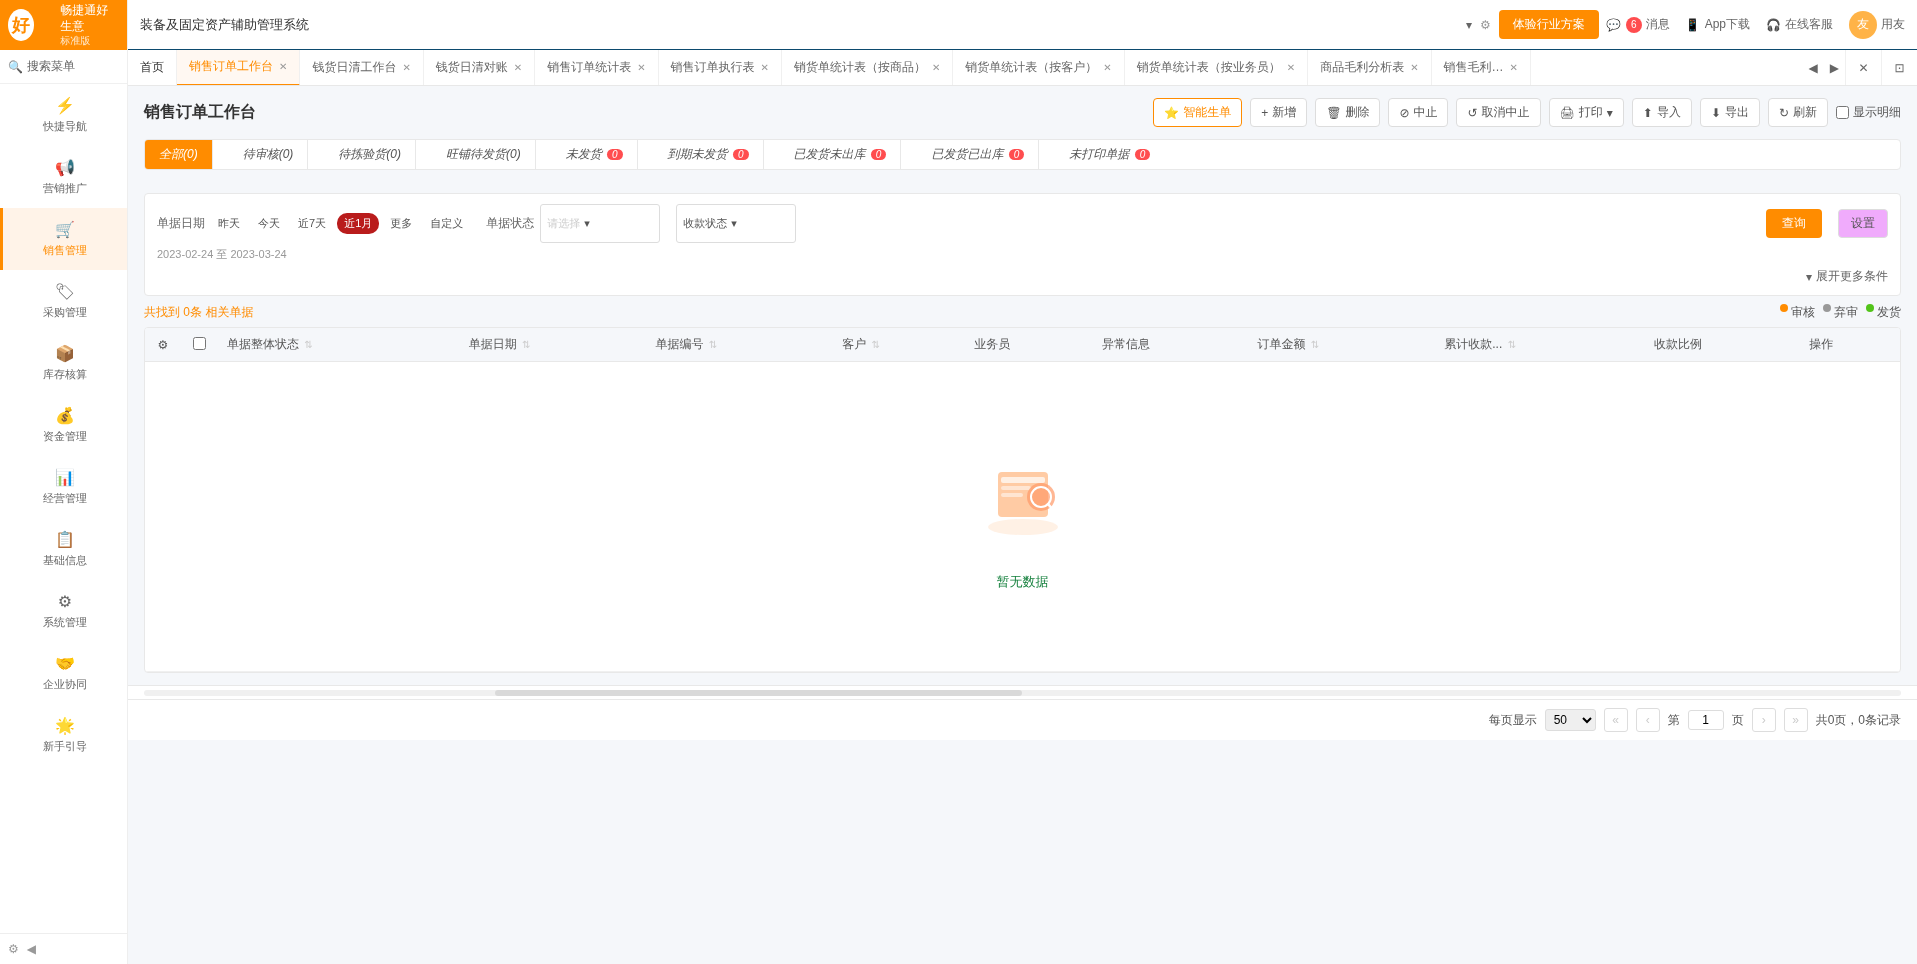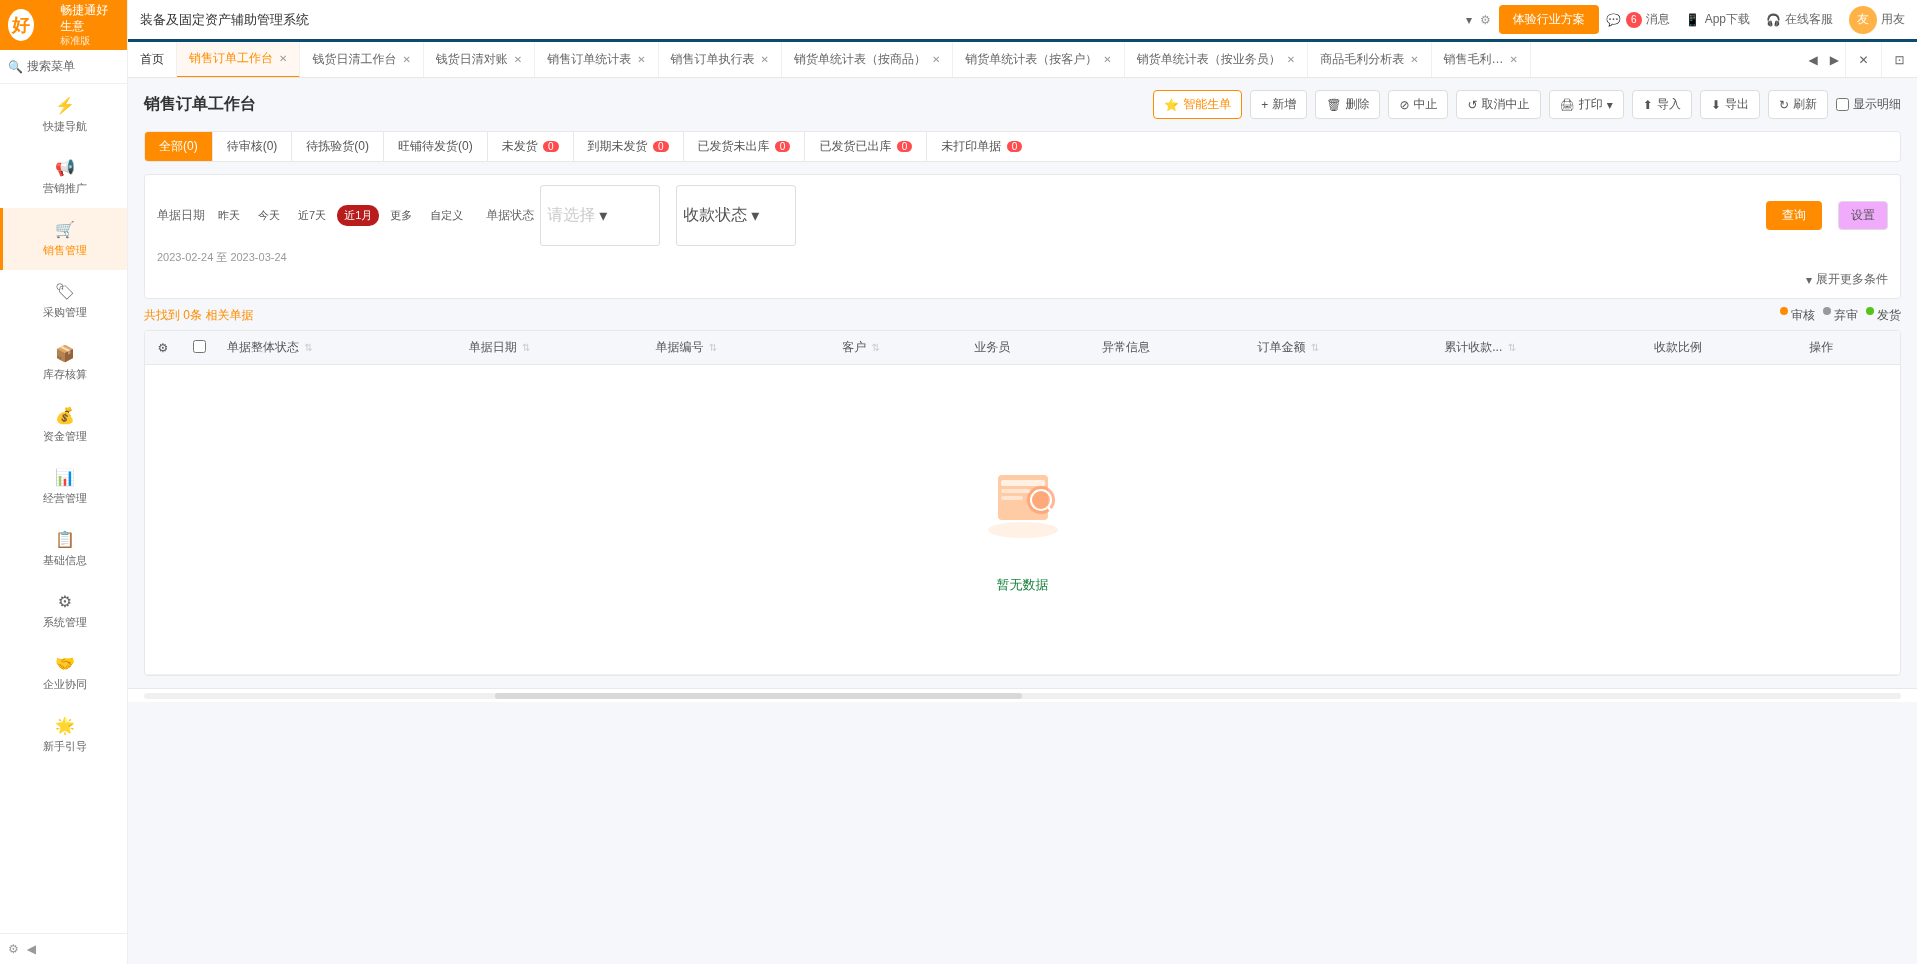--- a/index.html
+++ b/index.html
@@ -13,21 +13,21 @@
     .sidebar-search { padding: 8px; border-bottom: 1px solid #f0f0f0; display: flex; align-items: center; gap: 4px; cursor: pointer; color: #666; }
     .sidebar-nav-item { padding: 12px 8px; display: flex; flex-direction: column; align-items: center; gap: 4px; cursor: pointer; color: #666; font-size: 11px; border-left: 3px solid transparent; }
     .sidebar-nav-item.active { background: #fff3e8; color: #ff8c00; border-left: 3px solid #ff8c00; }
     .sidebar-nav-item .nav-icon { font-size: 16px; }
     .sidebar-bottom { margin-top: auto; padding: 8px; display: flex; gap: 8px; border-top: 1px solid #eee; }
 
     
     .main { flex: 1; display: flex; flex-direction: column; overflow: hidden; }
 
     
-    .topbar { height: 42px; background: #fff; display: flex; align-items: center; padding: 0 12px; gap: 8px; border-bottom: 3px solid #0c4a6e; }
+    .topbar { height: 50px; background: #fff; display: flex; align-items: center; padding: 0 12px; gap: 8px; border-bottom: 1px solid #0c4a6e; }
     .topbar-title { font-size: 13px; color: #333; flex: 1; }
     .topbar-dropdown { display: flex; align-items: center; gap: 4px; color: #666; cursor: pointer; }
     .topbar-btn-orange { background: #ff8c00; color: #fff; border: none; padding: 6px 14px; border-radius: 4px; cursor: pointer; font-size: 12px; }
     .topbar-right { display: flex; align-items: center; gap: 16px; margin-left: auto; }
     .topbar-right-item { display: flex; align-items: center; gap: 4px; color: #666; cursor: pointer; font-size: 12px; }
     .badge { background: #ff4d4f; color: #fff; border-radius: 50%; width: 16px; height: 16px; font-size: 10px; display: flex; align-items: center; justify-content: center; }
     .user-avatar { width: 28px; height: 28px; background: #ffb347; border-radius: 50%; display: flex; align-items: center; justify-content: center; color: #fff; font-size: 12px; }
 
     
     .tabbar { background: #fff; display: flex; align-items: center; border-bottom: 1px solid #e8e8e8; overflow: hidden; height: 36px; }
@@ -45,36 +45,36 @@
 
     
     .page-header { display: flex; align-items: center; margin-bottom: 12px; }
     .page-title { font-size: 16px; font-weight: bold; color: #333; flex: 1; }
     .page-actions { display: flex; align-items: center; gap: 8px; }
     .btn-smart { background: #fff; border: 1px solid #ff8c00; color: #ff8c00; padding: 5px 10px; border-radius: 4px; cursor: pointer; font-size: 12px; display: flex; align-items: center; gap: 4px; }
     .btn-action { background: #fff; border: 1px solid #ddd; color: #555; padding: 5px 10px; border-radius: 4px; cursor: pointer; font-size: 12px; display: flex; align-items: center; gap: 4px; }
     .checkbox-label { display: flex; align-items: center; gap: 4px; font-size: 12px; color: #555; cursor: pointer; }
 
     
-    .sub-tabs { display: flex; gap: 0; background: #fff; border: 1px solid #e8e8e8; border-radius: 4px; overflow: hidden; margin-bottom: 12px; }
+    .sub-tabs { display: flex; gap: 16px; background: #fff; border: 1px solid #e8e8e8; border-radius: 4px; overflow: hidden; margin-bottom: 23px; font-style: italic; }
     .sub-tab { padding: 6px 14px; cursor: pointer; color: #555; font-size: 12px; border-right: 1px solid #e8e8e8; white-space: nowrap; }
     .sub-tab:last-child { border-right: none; }
     .sub-tab.active { background: #ff8c00; color: #fff; }
     .sub-tab .count-badge { background: #ff4d4f; color: #fff; border-radius: 8px; padding: 0 5px; font-size: 10px; margin-left: 2px; }
 
     
     .filter-bar { background: #fff; padding: 10px 12px; border-radius: 4px; margin-bottom: 8px; border: 1px solid #e8e8e8; }
     .filter-row { display: flex; align-items: center; gap: 16px; flex-wrap: wrap; }
     .filter-item { display: flex; align-items: center; gap: 6px; font-size: 12px; color: #555; }
     .filter-label { color: #666; white-space: nowrap; }
     .filter-date-range { display: flex; align-items: center; gap: 4px; font-size: 12px; }
     .date-btn { padding: 2px 6px; border: 1px solid transparent; border-radius: 3px; cursor: pointer; color: #555; font-size: 11px; }
     .date-btn.active { background: #b91c1c; color: #fff; border-radius: 10px; }
     .date-range-text { color: #999; font-size: 11px; }
-    .filter-select { border: 1px solid #ddd; border-radius: 3px; padding: 19px 6px; font-size: 16px; min-width: 120px; cursor: pointer; color: #555; display: flex; align-items: center; gap: 4px; }
+    .filter-select { border: 1px solid #ddd; border-radius: 3px; padding: 11px 6px; font-size: 11px; min-width: 120px; cursor: pointer; color: #555; display: flex; align-items: center; gap: 4px; }
     .expand-btn { color: #666; cursor: pointer; font-size: 12px; display: flex; align-items: center; gap: 4px; margin-left: auto; }
     .btn-query { background: #ff8c00; color: #fff; border: none; padding: 5px 16px; border-radius: 4px; cursor: pointer; font-size: 12px; }
     .btn-set { background: #f0abfc; border: 1px solid #ddd; color: #555; padding: 5px 12px; border-radius: 4px; cursor: pointer; font-size: 12px; }
 
     
     .table-toolbar { display: flex; align-items: center; justify-content: space-between; margin-bottom: 6px; }
     .result-count { font-size: 12px; color: #666; }
     .result-count span { color: #ff8c00; }
     .table-quick-actions { display: flex; gap: 8px; }
     .quick-action-btn { font-size: 12px; color: #555; cursor: pointer; display: flex; gap: 3px; }
@@ -468,15 +468,31 @@
       </div>
 
     </div>
 
     <div class="scrollbar-area">
       <div class="scrollbar-track">
         <div class="scrollbar-thumb"></div>
       </div>
     </div>
 
+    <div class="pagination-bar">
+      <span>每页显示</span>
+      <select class="page-size-select">
+        <option>50</option>
+        <option>20</option>
+        <option>100</option>
+      </select>
+      <div class="page-nav-btn disabled">«</div>
+      <div class="page-nav-btn disabled">‹</div>
+      <span>第</span>
+      <input type="text" class="page-input" value="1" style="">
+      <span>页</span>
+      <div class="page-nav-btn disabled">›</div>
+      <div class="page-nav-btn disabled">»</div>
+      <span>共0页，0条记录</span>
+    </div>
 
   </div>
 </div>
 
 </body></html>

